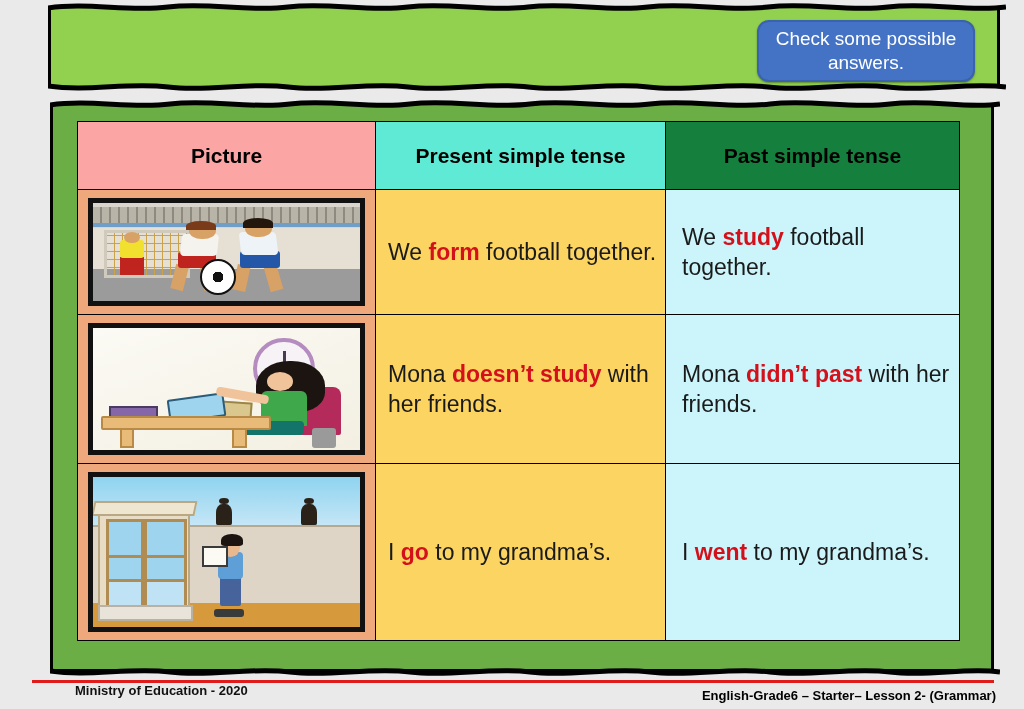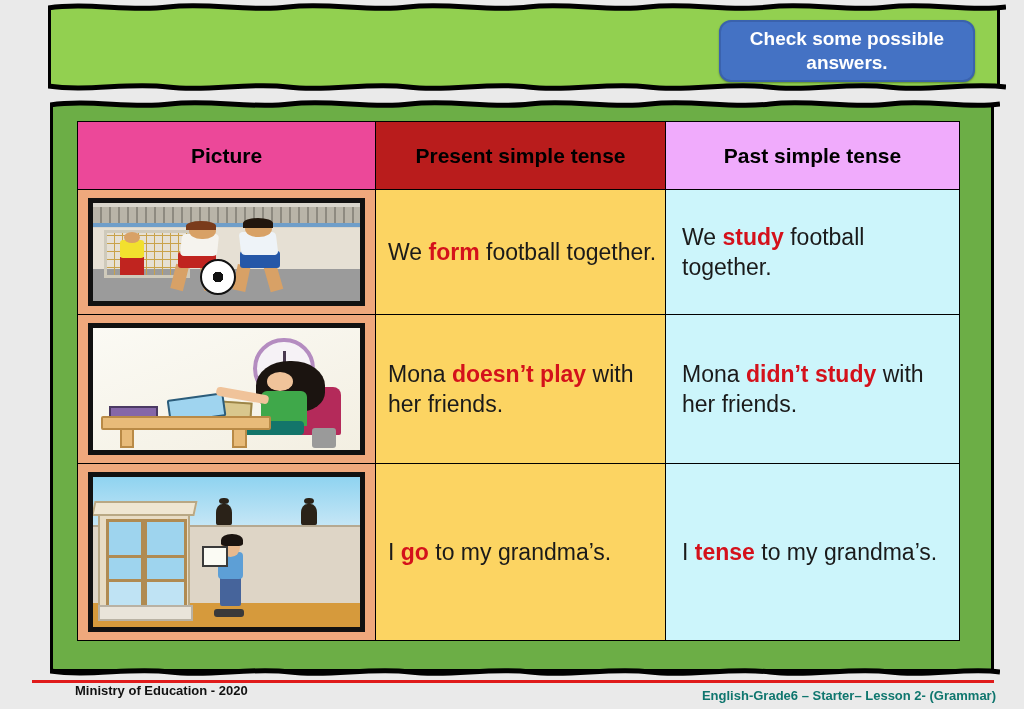--- a/index.html
+++ b/index.html
@@ -26,25 +26,25 @@
   .banner-wave-top{top:-6px;}
   .banner-wave-bot{bottom:-6px;}
   .banner-wave-top svg,.banner-wave-bot svg{display:block;}
   .banner-title{
     position:absolute;left:12px;top:10px;width:660px;
     font-size:28px;font-weight:bold;line-height:1.18;
     color:#16365c;letter-spacing:-0.2px;
   }
   .check-btn{
     position:absolute;right:22px;top:13px;
-    width:256px;height:62px;
+    width:218px;height:62px;
     background:#4472c4;
     border:2px solid #3a62ad;
     border-radius:12px;
-    color:#ffffff;font-size:19px;font-weight:bold;line-height:1.25;
+    color:#ffffff;font-size:19px;font-weight:normal;line-height:1.25;
     display:flex;align-items:center;justify-content:center;text-align:center;
     box-sizing:border-box;
     box-shadow:0 1px 2px rgba(0,0,0,.35);
     cursor:pointer;
   }
 
   
   .panel{
     position:absolute;left:50px;top:100px;width:944px;height:572px;
     background:#6cae46;
@@ -67,23 +67,23 @@
   .tbl td,.tbl th{
     border:1px solid #000;
     padding:0;
     vertical-align:middle;
     box-sizing:border-box;
   }
   col.c-pic{width:298px;}
   col.c-pres{width:290px;}
   col.c-past{width:294px;}
 
-  th.h-pic{background:#ec4899;height:68px;}
-  th.h-pres{background:#b91c1c;height:68px;margin-top:12px;}
-  th.h-past{background:#f0abfc;height:68px;margin-left:24px;}
+  th.h-pic{background:#fca5a5;height:68px;}
+  th.h-pres{background:#5eead4;height:68px;margin-top:12px;}
+  th.h-past{background:#15803d;height:68px;margin-left:24px;}
   .hdr-txt{font-size:21px;font-weight:bold;color:#000;text-align:center;}
 
   td.pic-cell{background:#efa87c;padding:8px 10px;}
   td.pres-cell{background:#fcd462;padding:6px 0 6px 12px;}
   td.past-cell{background:#ccf5fb;padding:6px 0 6px 16px;}
 
   .sent{font-size:23px;color:#1a1a1a;line-height:1.32;}
   .sent b{color:#d4111b;font-weight:bold;}
 
   
@@ -175,21 +175,21 @@
   .s3-boy-body{position:absolute;left:47%;top:50%;width:9%;height:18%;background:#5d9fd6;border-radius:4px;}
   .s3-boy-head{position:absolute;left:48%;top:40%;width:7%;height:13%;background:#e8b98e;border-radius:50%;}
   .s3-boy-hair{position:absolute;left:48%;top:38%;width:8%;height:8%;background:#1b1410;border-radius:50% 50% 20% 20%;}
   .s3-boy-legs{position:absolute;left:47.5%;top:66%;width:8%;height:20%;background:#46649b;border-radius:2px;}
   .s3-boy-shoe{position:absolute;left:45.5%;bottom:7%;width:11%;height:5%;background:#3a3a3a;border-radius:3px;}
   .s3-paper{position:absolute;left:41%;top:46%;width:8%;height:11%;background:#fbfbf4;border:2px solid #3a3a3a;}
 
   
   .redline{position:absolute;left:32px;top:680px;width:962px;height:3px;background:#e01b1b;}
   .foot-left{position:absolute;left:44px;top:683px;font-size:13px;font-weight:bold;color:#111;padding-left:31px;}
-  .foot-right{position:absolute;right:28px;top:688px;font-size:13px;font-weight:bold;color:#0f766e;}
+  .foot-right{position:absolute;right:28px;top:688px;font-size:13px;font-weight:bold;color:#000000;}
 </style>
 </head>
 <body>
 
 <div class="slide">
 
   <div class="banner">
     <div class="banner-wave-top">
       <svg width="958" height="12" viewBox="0 0 958 12" preserveAspectRatio="none">
         <path d="M0,7 C40,1 80,11 120,6 C160,1 200,11 240,6 C280,1 320,11 360,6 C400,1 440,11 480,6 C520,1 560,11 600,6 C640,1 680,11 720,6 C760,1 800,11 840,6 C880,1 920,11 958,6 L958,0 L0,0 Z" fill="#eaeaea"></path>
@@ -287,24 +287,24 @@
                   <div class="s2-desk-l2"></div>
                 <div class="s2-book3"></div>
                   <div class="s2-book2"></div>
                   <div class="s2-book"></div>
                 <div class="s2-arm"></div>
                 <div class="s2-desk"></div>
               </div>
             </div>
           </td>
           <td class="pres-cell">
-            <div class="sent"><span>Mona </span><b>doesn’t play</b><span> with her friends.</span></div>
+            <div class="sent"><span>Mona </span><b>doesn’t study</b><span> with her friends.</span></div>
           </td>
           <td class="past-cell">
-            <div class="sent"><span>Mona </span><b>didn’t study</b><span> with her friends.</span></div>
+            <div class="sent"><span>Mona </span><b>didn’t past</b><span> with her friends.</span></div>
           </td>
         </tr>
 
         <tr>
           <td class="pic-cell">
             <div class="frame f3">
               <div class="scene">
                 <div class="s3-sky"></div>
                 <div class="s3-wall"></div>
                 <div class="s3-floor"></div>
@@ -325,21 +325,21 @@
                   <div class="s3-boy-hair"></div>
                 <div class="s3-boy-shoe"></div>
                   <div class="s3-paper"></div>
               </div>
             </div>
           </td>
           <td class="pres-cell">
             <div class="sent"><span> I </span><b>go</b><span> to my grandma’s.</span></div>
           </td>
           <td class="past-cell">
-            <div class="sent"><span>I </span><b>tense</b><span> to my grandma’s.</span></div>
+            <div class="sent"><span>I </span><b>went</b><span> to my grandma’s.</span></div>
           </td>
         </tr>
 
       </tbody>
     </table>
 
     <div class="panel-wave-bot">
       <svg width="950" height="12" viewBox="0 0 950 12" preserveAspectRatio="none">
         <path d="M0,5 C40,11 80,1 120,6 C160,11 200,1 240,6 C280,11 320,1 360,6 C400,11 440,1 480,6 C520,11 560,1 600,6 C640,11 680,1 720,6 C760,11 800,1 840,6 C880,11 915,1 950,6 L950,12 L0,12 Z" fill="#eaeaea"></path>
         <path d="M0,5 C40,11 80,1 120,6 C160,11 200,1 240,6 C280,11 320,1 360,6 C400,11 440,1 480,6 C520,11 560,1 600,6 C640,11 680,1 720,6 C760,11 800,1 840,6 C880,11 915,1 950,6" fill="none" stroke="#000" stroke-width="5"></path>

